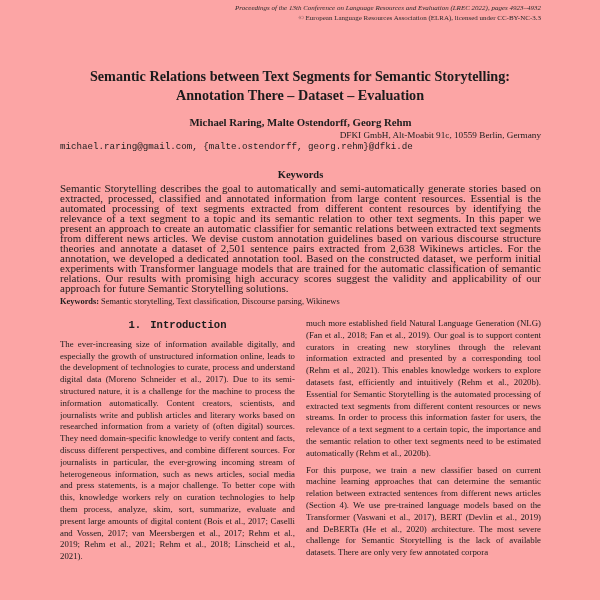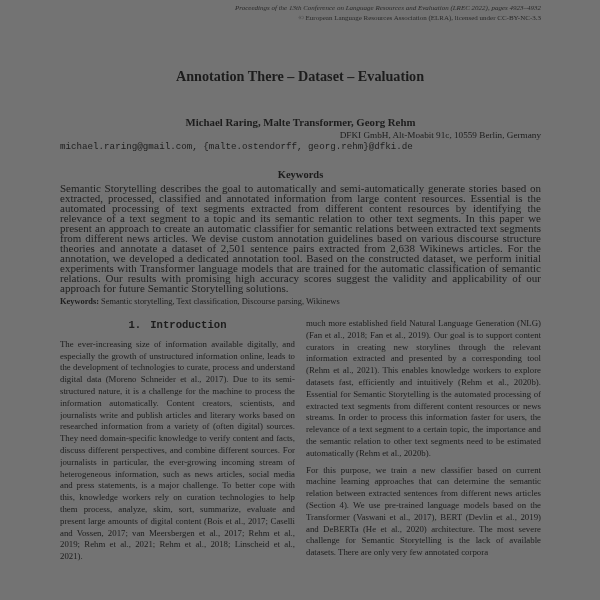--- a/index.html
+++ b/index.html
@@ -2,21 +2,21 @@
 <html><head>
 <meta charset="utf-8">
 <style>
   * { margin: 0; padding: 0; box-sizing: border-box; }
   html, body { background: #888; }
   .page {
     position: relative;
     width: 600px;
     height: 600px;
     margin: 0 auto;
-    background: #737373;
+    background: #fca5a5;
     color: #1c1c1c;
     font-family: "Liberation Serif", "DejaVu Serif", serif;
     overflow: hidden;
   }
   
   .proc-header {
     position: absolute;
     top: 4px;
     right: 59px;
     width: 520px;
@@ -122,24 +122,25 @@
 <body>
 
 <div class="page">
 
   <div class="proc-header">
     <div class="italic">Proceedings of the 13th Conference on Language Resources and Evaluation (LREC 2022), pages 4923–4932</div>
     <div>© European Language Resources Association (ELRA), licensed under CC-BY-NC-3.3</div>
   </div>
 
   <h1 class="title">
+    <span class="tline">Semantic Relations between Text Segments for Semantic Storytelling:</span>
     <span class="tline">Annotation There – Dataset – Evaluation</span>
   </h1>
 
-  <div class="authors">Michael Raring, Malte Transformer, Georg Rehm</div>
+  <div class="authors">Michael Raring, Malte Ostendorff, Georg Rehm</div>
   <div class="affiliation">DFKI GmbH, Alt-Moabit 91c, 10559 Berlin, Germany</div>
   <div class="email">michael.raring@gmail.com, {malte.ostendorff, georg.rehm}@dfki.de</div>
 
   <div class="abstract-heading">Keywords</div>
   <div class="abstract-text">Semantic Storytelling describes the goal to automatically and semi-automatically generate stories based on extracted, processed, classified and annotated information from large content resources. Essential is the automated processing of text segments extracted from different content resources by identifying the relevance of a text segment to a topic and its semantic relation to other text segments. In this paper we present an approach to create an automatic classifier for semantic relations between extracted text segments from different news articles. We devise custom annotation guidelines based on various discourse structure theories and annotate a dataset of 2,501 sentence pairs extracted from 2,638 Wikinews articles. For the annotation, we developed a dedicated annotation tool. Based on the constructed dataset, we perform initial experiments with Transformer language models that are trained for the automatic classification of semantic relations. Our results with promising high accuracy scores suggest the validity and applicability of our approach for future Semantic Storytelling solutions.</div>
 
   <div class="keywords">
     <span class="kw-label">Keywords:</span><span>Semantic storytelling, Text classification, Discourse parsing, Wikinews</span>
   </div>
 

